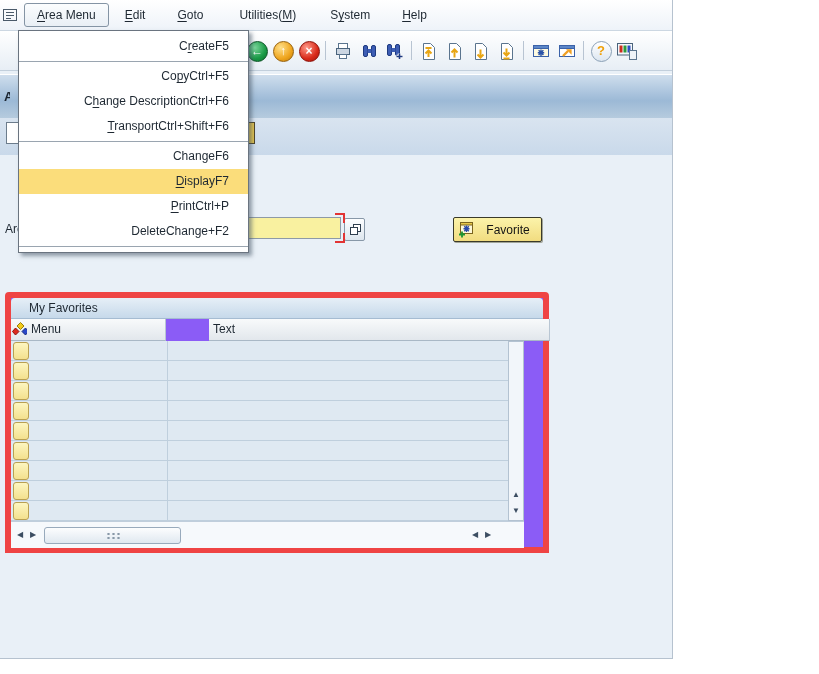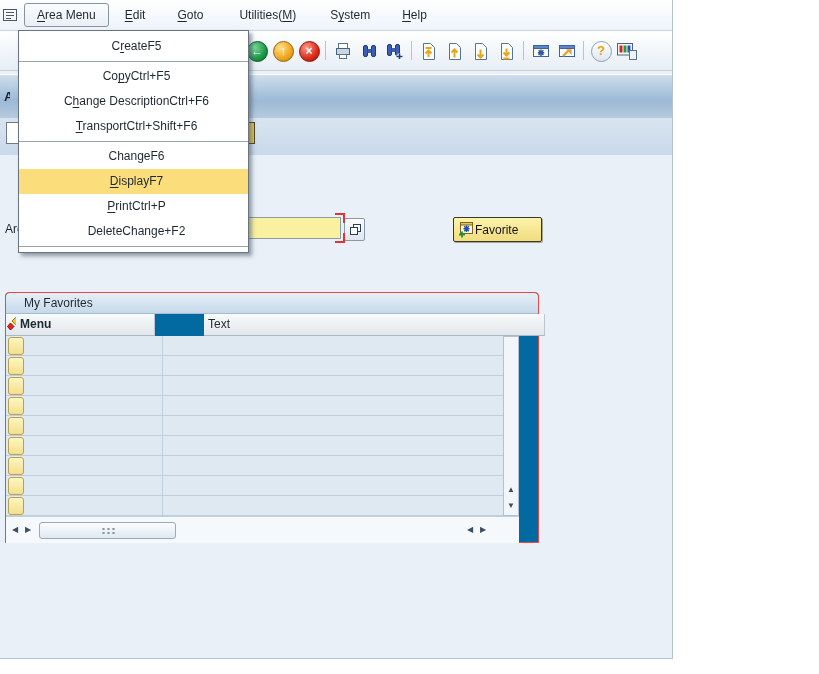--- a/index.html
+++ b/index.html
@@ -55,28 +55,28 @@
   .fc-tl{border-top:2px solid #e23434;border-left:2px solid #e23434;}
   .fc-tr{border-top:2px solid #e23434;border-right:2px solid #e23434;}
   .fc-bl{border-bottom:2px solid #e23434;border-left:2px solid #e23434;}
   .fc-br{border-bottom:2px solid #e23434;border-right:2px solid #e23434;}
   #matchcode-btn{position:absolute;left:344px;top:63px;width:19px;height:21px;
                  background:linear-gradient(#fdfeff,#dde6ee);border:1px solid #8898a8;border-radius:2px;
                  display:flex;align-items:center;justify-content:center;}
   .ybtn{background:linear-gradient(#fcf3aa,#f1dc80);border:1px solid #3a3a2a;border-radius:2px;
         box-shadow:1px 1px 0 rgba(90,90,60,.5);display:flex;align-items:center;font-size:12px;color:#141414;}
   #favorite-btn{position:absolute;left:453px;top:62px;width:87px;height:23px;}
-  #favorite-btn .lbl{flex:1;text-align:left;}
+  #favorite-btn .lbl{flex:1;text-align:center;}
   #favmgmt-btn{position:absolute;left:3px;top:407px;width:165px;height:25px;}
   #favmgmt-btn .lbl{flex:1;text-align:center;}
   .btn-ic{margin-left:4px;display:flex;align-items:center;}
 
   
-  #panel{position:absolute;left:5px;top:137px;width:532px;height:249px;background:#0369a1;
-         border:1px solid #ef4444;border-radius:4px 4px 0 0;}
+  #panel{position:absolute;left:5px;top:137px;width:532px;height:249px;background:#8b5cf6;
+         border:6px solid #ef4444;border-radius:4px 4px 0 0;}
   #panel-hdr{position:absolute;left:0;top:0;width:532px;height:21px;
              background:linear-gradient(#e6eff7,#c6d9ea);border-bottom:1px solid #a5bcd2;
              border-radius:4px 4px 0 0;line-height:21px;padding-left:18px;box-sizing:border-box;font-size:12px;}
   .hcell{position:absolute;top:0;height:22px;box-sizing:border-box;
          background:linear-gradient(#f8fafb,#e2e7ec);border-right:1px solid #b9c6d3;border-bottom:1px solid #a9b8c6;
          line-height:21px;padding-left:4px;font-size:12px;}
   #hrow{position:absolute;left:0;top:21px;width:513px;height:22px;}
   #tbody{position:absolute;left:0;top:43px;width:497px;height:180px;}
   .trow{position:relative;width:497px;height:20px;border-bottom:1px solid #bfcfdd;box-sizing:border-box;background:#dfe9f2;}
   .trow .rsel{position:absolute;left:2px;top:1px;width:14px;height:16px;border-radius:3px;
@@ -91,21 +91,21 @@
   #hthumb{position:absolute;left:33px;top:5px;width:135px;height:15px;border-radius:3px;
           background:linear-gradient(#fcfdfe,#e0e8f0);border:1px solid #98aabc;
           display:flex;align-items:center;justify-content:center;}
   .grip{width:14px;height:7px;background:radial-gradient(circle,#8898a8 1px,transparent 1.3px);
         background-size:5px 4px;}
 
   
   #dropdown{position:absolute;left:18px;top:30px;width:229px;background:#ffffff;
             border:1px solid #6a7480;box-shadow:3px 3px 4px rgba(70,86,102,.55);
             z-index:50;padding:3px 0;font-size:12px;}
-  .dd-item{height:25px;line-height:25px;display:flex;justify-content:center;cursor:default;}
+  .dd-item{height:25px;line-height:25px;display:flex;justify-content:flex-end;cursor:default;}
   .dd-item .dd-label{margin-left:25px;}
   .dd-item .dd-sc{margin-right:19px;}
   .dd-item.hl{background:#fbdd7b;}
   .dd-sep{border-top:1px solid #9aa5b0;margin:2px 0;}
 </style>
 </head>
 <body>
 
 <div id="page">
 <div id="window">
@@ -257,21 +257,21 @@
       <div id="panel-hdr">My Favorites</div>
 
       <div id="hrow">
         <div class="hcell" style="left:0;width:17px;padding-left:1px;">
           <svg width="17" height="14" viewBox="0 0 17 14" style="margin-top:3px">
             <polygon points="8.5,0.5 12,4 8.5,7.5 5,4" fill="#f2ca1a" stroke="#9a7e0a"></polygon>
             <polygon points="3.5,6 7,9.5 3.5,13 0.5,9.5" fill="#dc2a1e" stroke="#8e140c"></polygon>
             <polygon points="13.5,6 16.5,9.5 13.5,13 10,9.5" fill="#2946c8" stroke="#14287e"></polygon>
           </svg>
         </div>
-        <div class="hcell" style="left:10px;width:139px;font-weight:bold;">Menu</div>
+        <div class="hcell" style="left:16px;width:139px;">Menu</div>
         <div class="hcell" style="left:156px;width:341px;margin-left:42px;">Text</div>
         <div class="hcell" style="left:497px;width:16px;border-right:none;"></div>
       </div>
 
       <div id="tbody">
         <div class="trow">
           <span class="rsel"></span>
           <span class="cm"></span>
           <span class="ct"></span>
         </div>

